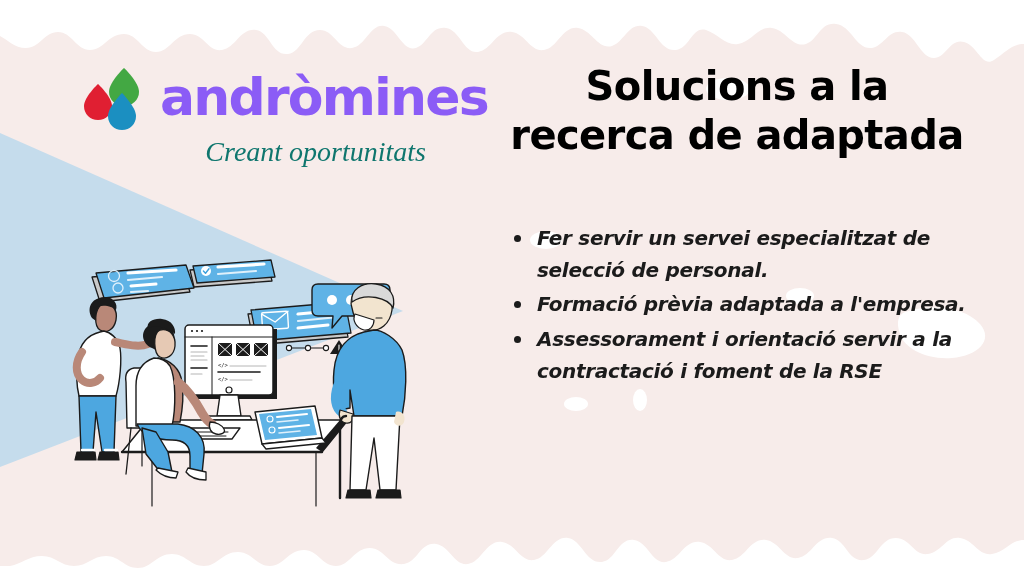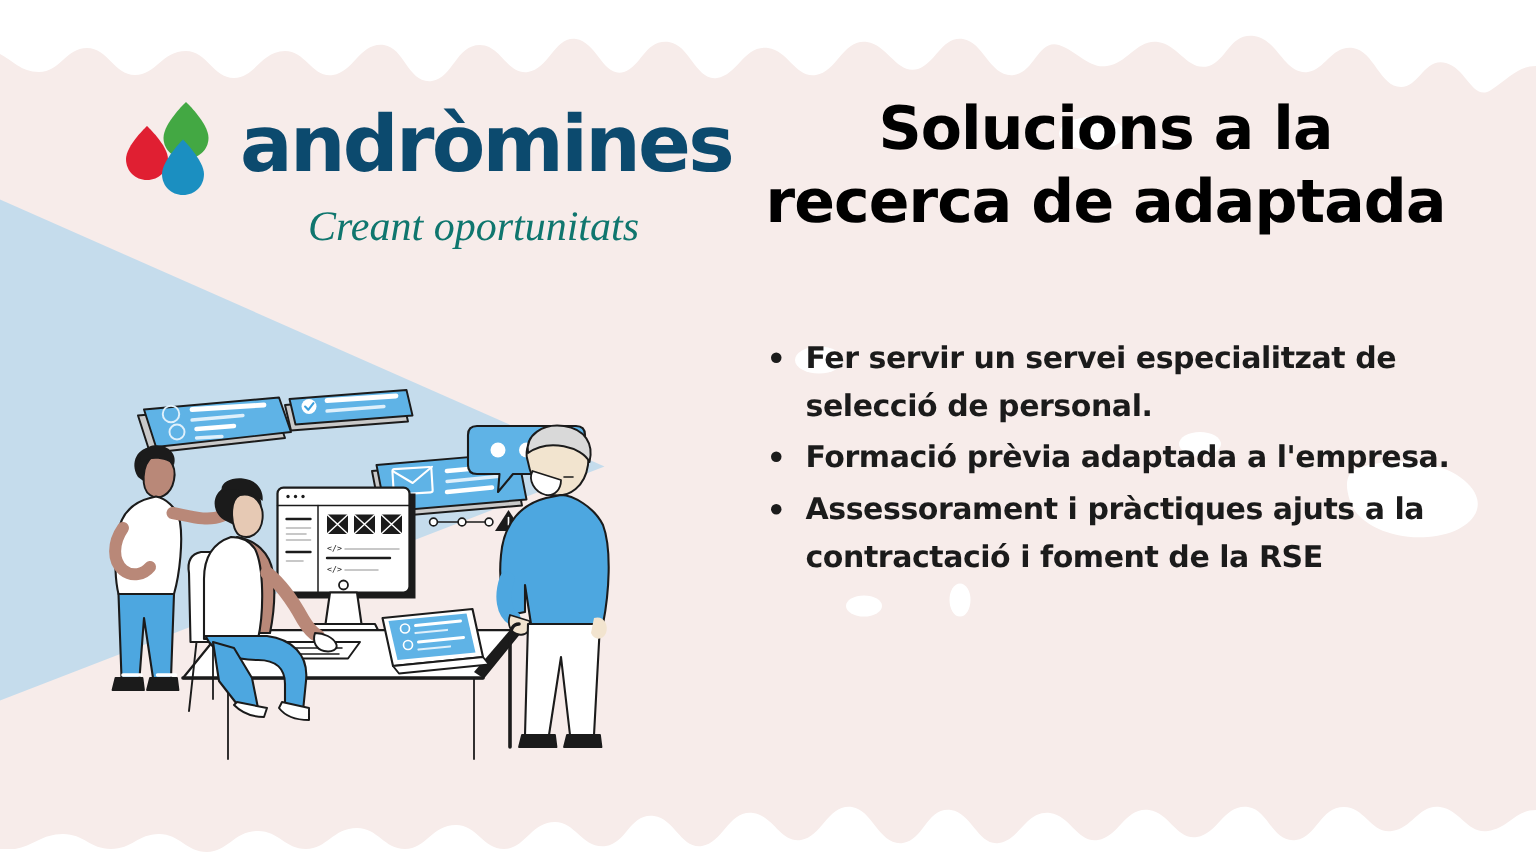--- a/index.html
+++ b/index.html
@@ -55,21 +55,21 @@
     height: 64px;
     flex: 0 0 auto;
     margin-right: 10px;
     margin-top: 2px;
   }
   .logo-word {
     font-family: "DejaVu Sans", sans-serif;
     font-size: 52px;
     font-weight: 700;
     letter-spacing: -1.8px;
-    color: #0c4a6e;
+    color: #8b5cf6;
     line-height: 1;
     white-space: nowrap;
   }
   .logo-tagline {
     font-family: "Liberation Serif", serif;
     font-style: italic;
     font-size: 28px;
     font-weight: 400;
     color: #0f766e;
     text-align: right;
@@ -114,20 +114,21 @@
   .bullet-item {
     position: relative;
     font-family: "DejaVu Sans", sans-serif;
     font-size: 20px;
     font-weight: 700;
     line-height: 1.62;
     color: #1b1b1b;
     letter-spacing: -0.3px;
     padding-left: 27px;
     margin-bottom: 2px;
+    font-style: italic;
   }
   .bullet-dot {
     position: absolute;
     left: 4px;
     top: 13px;
     width: 7px;
     height: 7px;
     border-radius: 50%;
     background: #1b1b1b;
   }
@@ -383,19 +384,19 @@
       <li class="bullet-item">
         <span class="bullet-dot"></span>
         <span>Fer servir un servei especialitzat de selecció de personal.</span>
       </li>
       <li class="bullet-item">
         <span class="bullet-dot"></span>
         <span>Formació prèvia adaptada a l'empresa.</span>
       </li>
       <li class="bullet-item">
         <span class="bullet-dot"></span>
-        <span>Assessorament i pràctiques ajuts a la contractació i foment de la RSE</span>
+        <span>Assessorament i orientació servir a la contractació i foment de la RSE</span>
       </li>
     </ul>
 
   </div>
 
 </div>
 
 </body></html>

